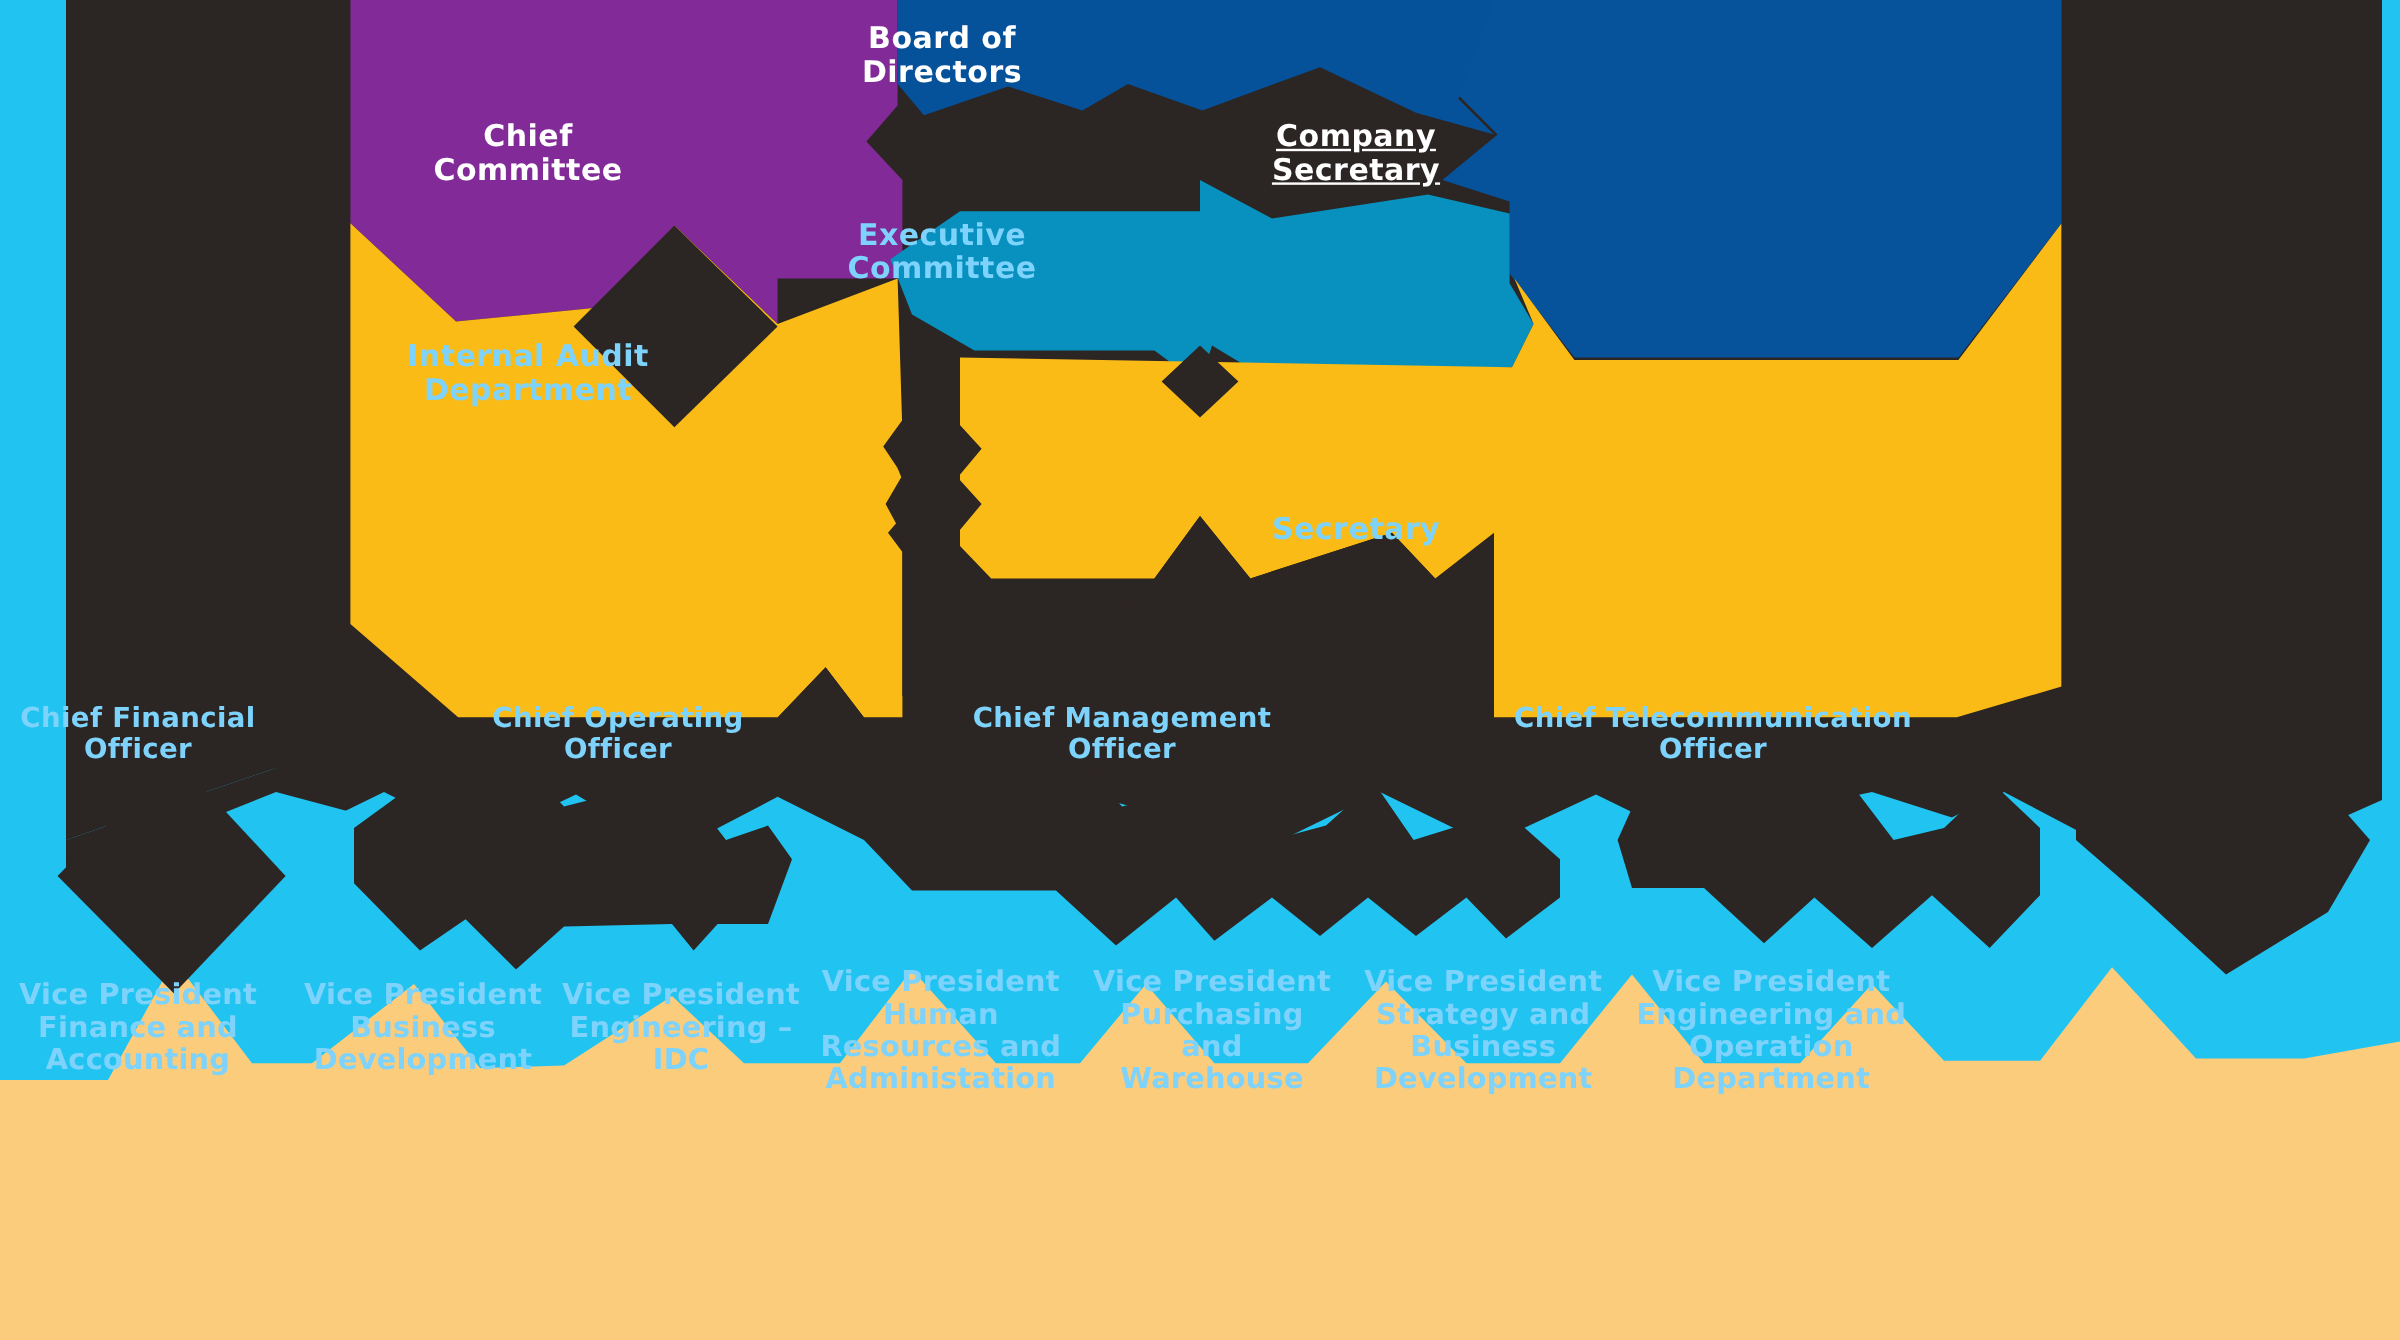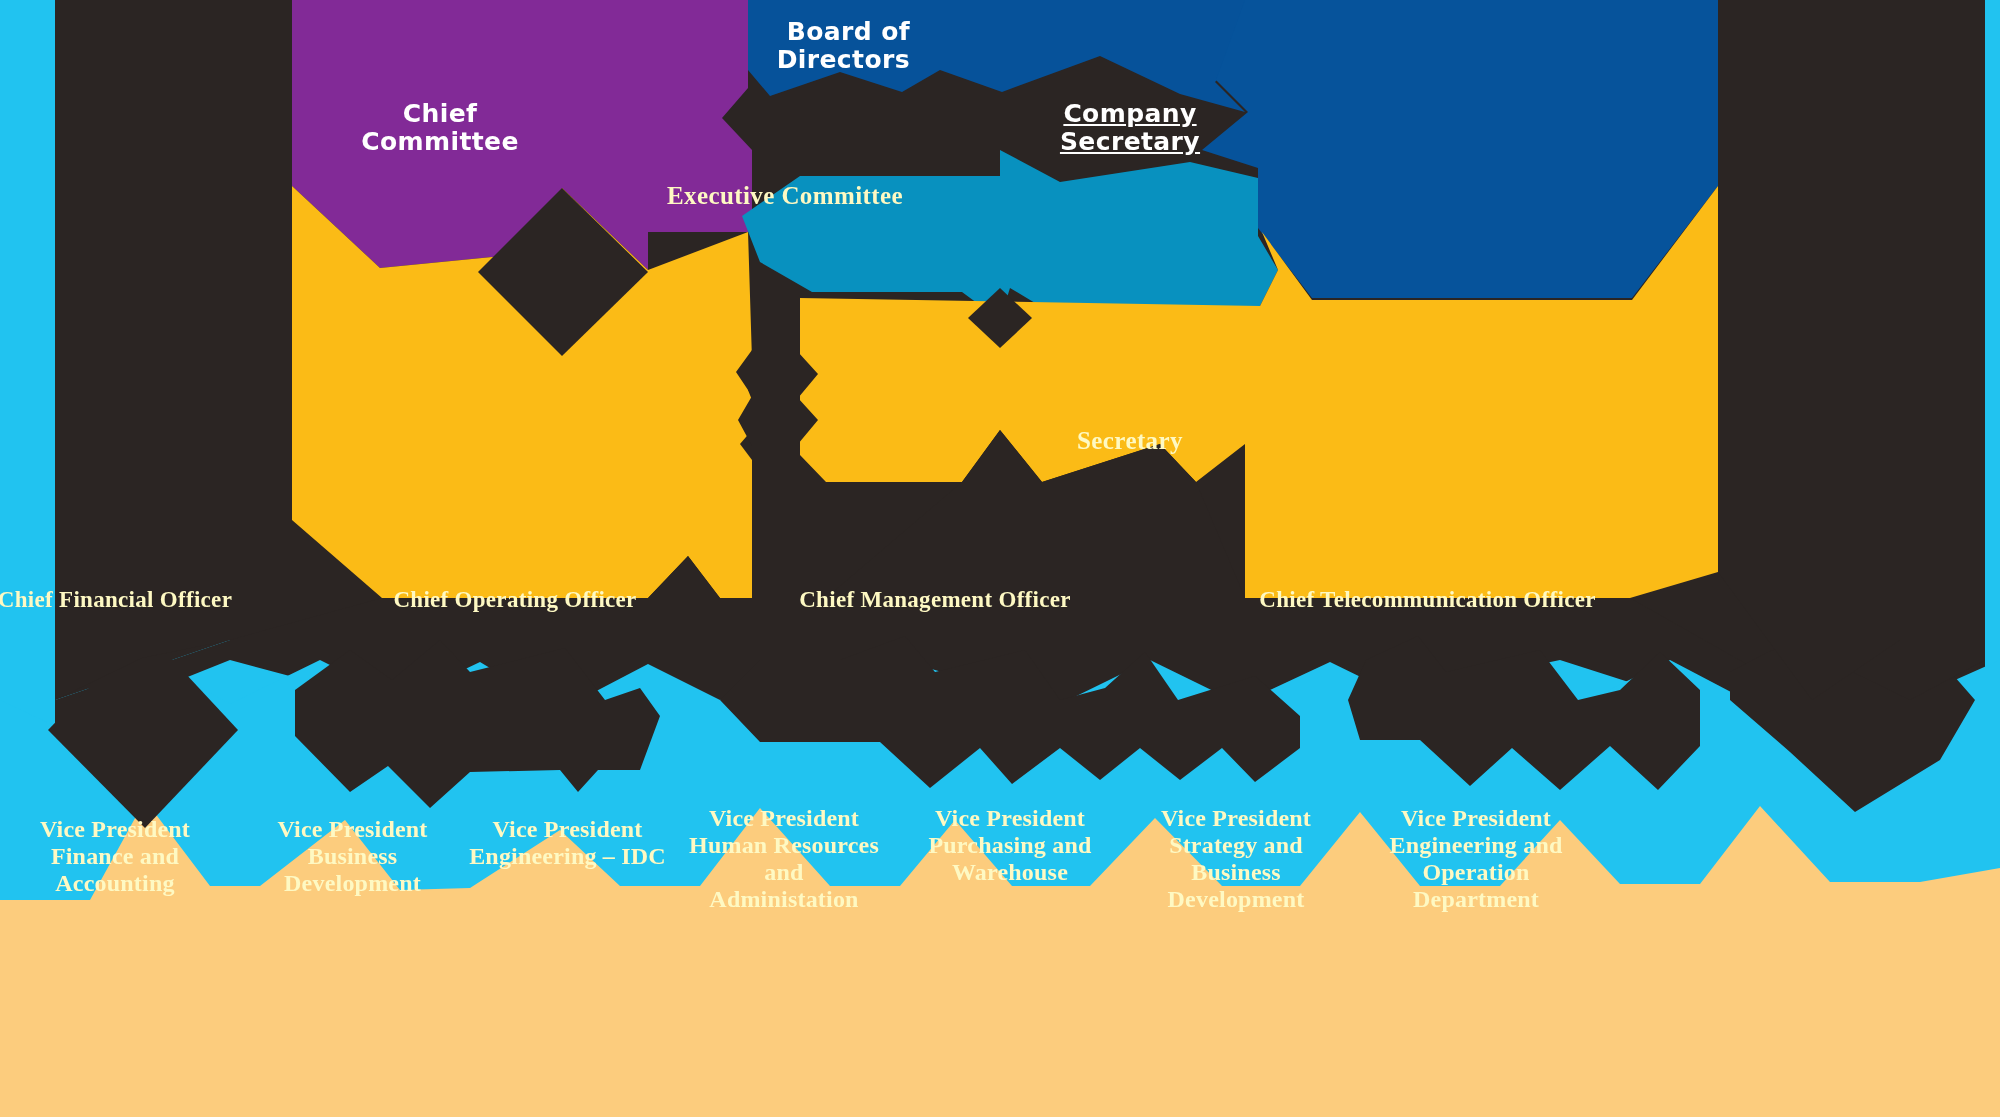--- a/index.html
+++ b/index.html
@@ -25,21 +25,21 @@
   .node-label {
     position: absolute;
     text-align: center;
     font-weight: bold;
     line-height: 1.12;
     pointer-events: none;
     white-space: pre-line;
     font-family: "DejaVu Sans", sans-serif;
   }
   .lbl-white { color: #FFFFFF; }
-  .lbl-dark  { color: #fef9c3; font-family: Liberation Serif, serif; }
+  .lbl-dark  { color: #7dd3fc; }
   .t-l1 { font-size: 25px; letter-spacing: .4px; }
   .t-l2 { font-size: 25px; letter-spacing: .4px; }
   .t-l3 { font-size: 23px; letter-spacing: .3px; }
   .t-l4 { font-size: 24px; letter-spacing: .2px; }
 </style>
 </head>
 <body>
 
 <div id="stage">
 
@@ -123,28 +123,30 @@
 
     <path d="M 1808,638 L 1880,660 L 1940,660 L 1975,700 L 1940,760
              L 1855,812 L 1790,752 L 1730,700 L 1730,672 L 1768,652 Z" fill="#2B2523"></path>
 
     <path d="M 55,0 L 230,0 L 230,640 L 142,658 L 55,700 Z" fill="#2B2523"></path>
     <path d="M 1718,0 L 1900,0 L 1900,640 L 1828,660 L 1910,700 L 1985,660
              L 1985,0 Z" fill="#2B2523"></path>
     <path d="M 1718,186 L 1900,186 L 1900,640 L 1812,700 L 1718,572 Z" fill="#2B2523"></path>
   </svg>
 
-  <div class="node-label lbl-white t-l1" style="left:660px; top:18px; width:250px;text-align:right;">Board of Directors</div>
+  <div class="node-label lbl-white t-l1" style="left:660px; top:18px; width:250px;">Board of Directors</div>
 
   <div class="node-label lbl-white t-l1" style="left:330px; top:100px; width:220px;">Chief Committee</div>
 
   <div class="node-label lbl-white t-l1" style="left:1010px; top:100px; width:240px;text-decoration:underline;">Company Secretary</div>
 
   <div class="node-label lbl-dark t-l1" style="left:655px; top:182px; width:260px;">Executive Committee</div>
 
+  <div class="node-label lbl-dark t-l2" style="left:330px; top:283px; width:220px;">Internal Audit
+Department</div>
 
 
 
   <div class="node-label lbl-dark t-l2" style="left:1040px; top:411px; width:180px;margin-top:16px;">Secretary</div>
 
   <div class="node-label lbl-dark t-l3" style="left:-5px; top:587px; width:240px;">Chief Financial Officer</div>
 
   <div class="node-label lbl-dark t-l3" style="left:385px; top:587px; width:260px;">Chief Operating Officer</div>
 
   <div class="node-label lbl-dark t-l3" style="left:790px; top:587px; width:290px;">Chief Management Officer</div>

